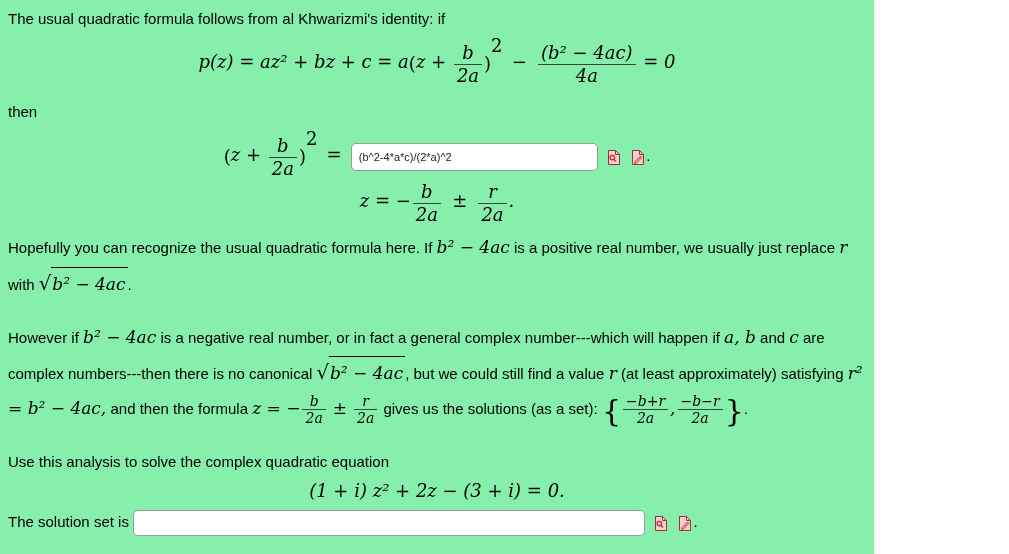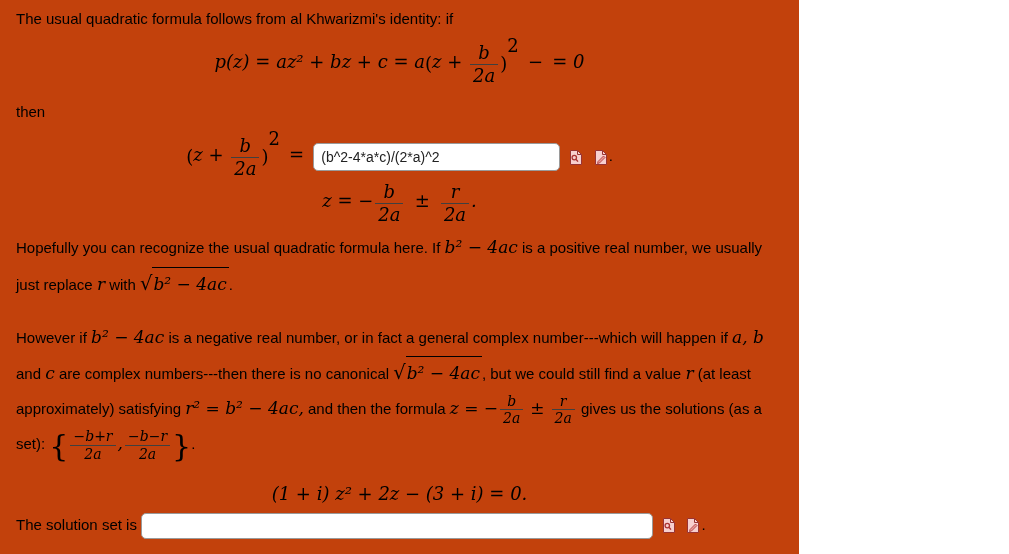--- a/index.html
+++ b/index.html
@@ -1,70 +1,70 @@
 <!DOCTYPE html>
 <html><head>
 <meta charset="utf-8">
 <style>
   * { box-sizing: border-box; }
   html, body { margin: 0; padding: 0; background: #ffffff; }
   .page {
-    width: 799px; height: 554px; overflow: hidden;
-    background: #c2410c; color: #000;
+    width: 874px; height: 554px; overflow: hidden;
+    background: #86efac; color: #000;
     font-family: "Liberation Sans", sans-serif; font-size: 15px;
-    padding: 6px 16px;
+    padding: 6px 8px;
   }
   p { margin: 0; }
   .text { font-family: "Liberation Sans", sans-serif; }
   .math { font-family: "DejaVu Serif", serif; font-style: italic; font-size: 17px; }
   .eqline { text-align: center; }
   .eqline .math { font-size: 18px; }
   .binop { margin: 0 5px; }
   .frac { display: inline-block; vertical-align: middle; text-align: center; padding: 0 2px; font-size: 16px; }
   .frac.sm { font-size: 14px; }
   .frac .num, .frac .den { display: block; line-height: 1.2; padding: 0 3px; }
   .frac .den { border-top: 1px solid #404040; }
   .bigparen { font-style: normal; font-size: 36px; vertical-align: middle; line-height: 0.9; }
   .bigbrace { font-style: normal; font-size: 30px; vertical-align: middle; line-height: 0.9; }
   .bigsup { font-style: normal; font-size: 13px; vertical-align: 16px; }
   .sqrt { white-space: nowrap; }
   .radsym { font-style: normal; font-size: 1.15em; }
   .radicand { display: inline-block; border-top: 1.2px solid #000; padding: 0 2px 0 1px; }
   .ans-input {
     border: 1px solid #9a9a9a; border-radius: 5px; background: #fff;
-    font-family: "Liberation Sans", sans-serif; font-size: 14px; color: #222;
+    font-family: "Liberation Sans", sans-serif; font-size: 11px; color: #222;
     padding: 5px 7px; vertical-align: middle; height: 28px;
   }
   #answer1 { width: 247px; }
   #answer2 { width: 512px; height: 26px; }
   .ans-icon { vertical-align: middle; margin-left: 4px; }
   
   .intro      { margin-top: 4px; }
   .eq1        { margin-top: 8px; }
   .then-line  { margin-top: 17px; }
   .eq2        { margin-top: 8px; }
   .para-r     { margin-top: 8px; line-height: 1.7; }
   .eq3        { margin-top: 2px; }
   .para-hope  { margin-top: 6px; line-height: 1.95; }
   .para-how   { margin-top: 18px; line-height: 1.95; }
   .use-line   { margin-top: 26px; }
-  .eq4        { margin-top: 20px; }
+  .eq4        { margin-top: 10px; }
   .solution   { margin-top: 9px; }
 </style>
 </head>
 <body>
 
 <div class="page">
 
   <p class="text intro">The usual quadratic formula follows from al Khwarizmi's identity: if</p>
 
   <div class="eqline eq1">
     <span class="math">p(z) = az² + bz + c = a</span><span class="math bigparen">(</span><span class="math">z + </span><span class="frac math"><span class="num">b</span><span class="den">2a</span></span><span class="math bigparen">)</span><span class="math bigsup">2</span>
     <span class="math binop">−</span>
-    <span class="math"> = 0</span>
+    <span class="frac math"><span class="num">(b² − 4ac)</span><span class="den">4a</span></span><span class="math"> = 0</span>
   </div>
 
   <p class="text then-line">then</p>
 
   <div class="eqline eq2">
     <span class="math bigparen">(</span><span class="math">z + </span><span class="frac math"><span class="num">b</span><span class="den">2a</span></span><span class="math bigparen">)</span><span class="math bigsup">2</span>
     <span class="math binop">=</span>
     <input id="answer1" class="ans-input" type="text" value="(b^2-4*a*c)/(2*a)^2" style="">
     <svg class="ans-icon" width="16" height="17" viewBox="0 0 16 17">
       <path d="M2.5 1.5 h7 l4 4 v10 h-11 z" fill="#f7cfcf" stroke="#993333"></path>
@@ -87,20 +87,21 @@
   </div>
 
   <p class="text para-hope">
     <span>Hopefully you can recognize the usual quadratic formula here. If </span><span class="math">b² − 4ac</span><span> is a positive real number, we usually just replace </span><span class="math">r</span><span> with </span><span class="math sqrt"><span class="radsym">√</span><span class="radicand">b² − 4ac</span></span><span>.</span>
   </p>
 
   <p class="text para-how">
     <span>However if </span><span class="math">b² − 4ac</span><span> is a negative real number, or in fact a general complex number---which will happen if </span><span class="math">a, b</span><span> and </span><span class="math">c</span><span> are complex numbers---then there is no canonical </span><span class="math sqrt"><span class="radsym">√</span><span class="radicand">b² − 4ac</span></span><span>, but we could still find a value </span><span class="math">r</span><span> (at least approximately) satisfying </span><span class="math">r² = b² − 4ac,</span><span> and then the formula </span><span class="math">z = −</span><span class="frac sm math"><span class="num">b</span><span class="den">2a</span></span><span class="math binop">±</span><span class="frac sm math"><span class="num">r</span><span class="den">2a</span></span><span> gives us the solutions (as a set): </span><span class="math bigbrace">{</span><span class="frac sm math"><span class="num">−b+r</span><span class="den">2a</span></span><span class="math">,</span><span class="frac sm math"><span class="num">−b−r</span><span class="den">2a</span></span><span class="math bigbrace">}</span><span>.</span>
   </p>
 
+  <p class="text use-line">Use this analysis to solve the complex quadratic equation</p>
 
   <div class="eqline eq4">
     <span class="math">(1 + i) z² + 2z − (3 + i) = 0.</span>
   </div>
 
   <div class="solution">
     <span class="text">The solution set is</span>
     <input id="answer2" class="ans-input" type="text" value="" style="">
     <svg class="ans-icon" width="16" height="17" viewBox="0 0 16 17">
       <path d="M2.5 1.5 h7 l4 4 v10 h-11 z" fill="#f7cfcf" stroke="#993333"></path>

